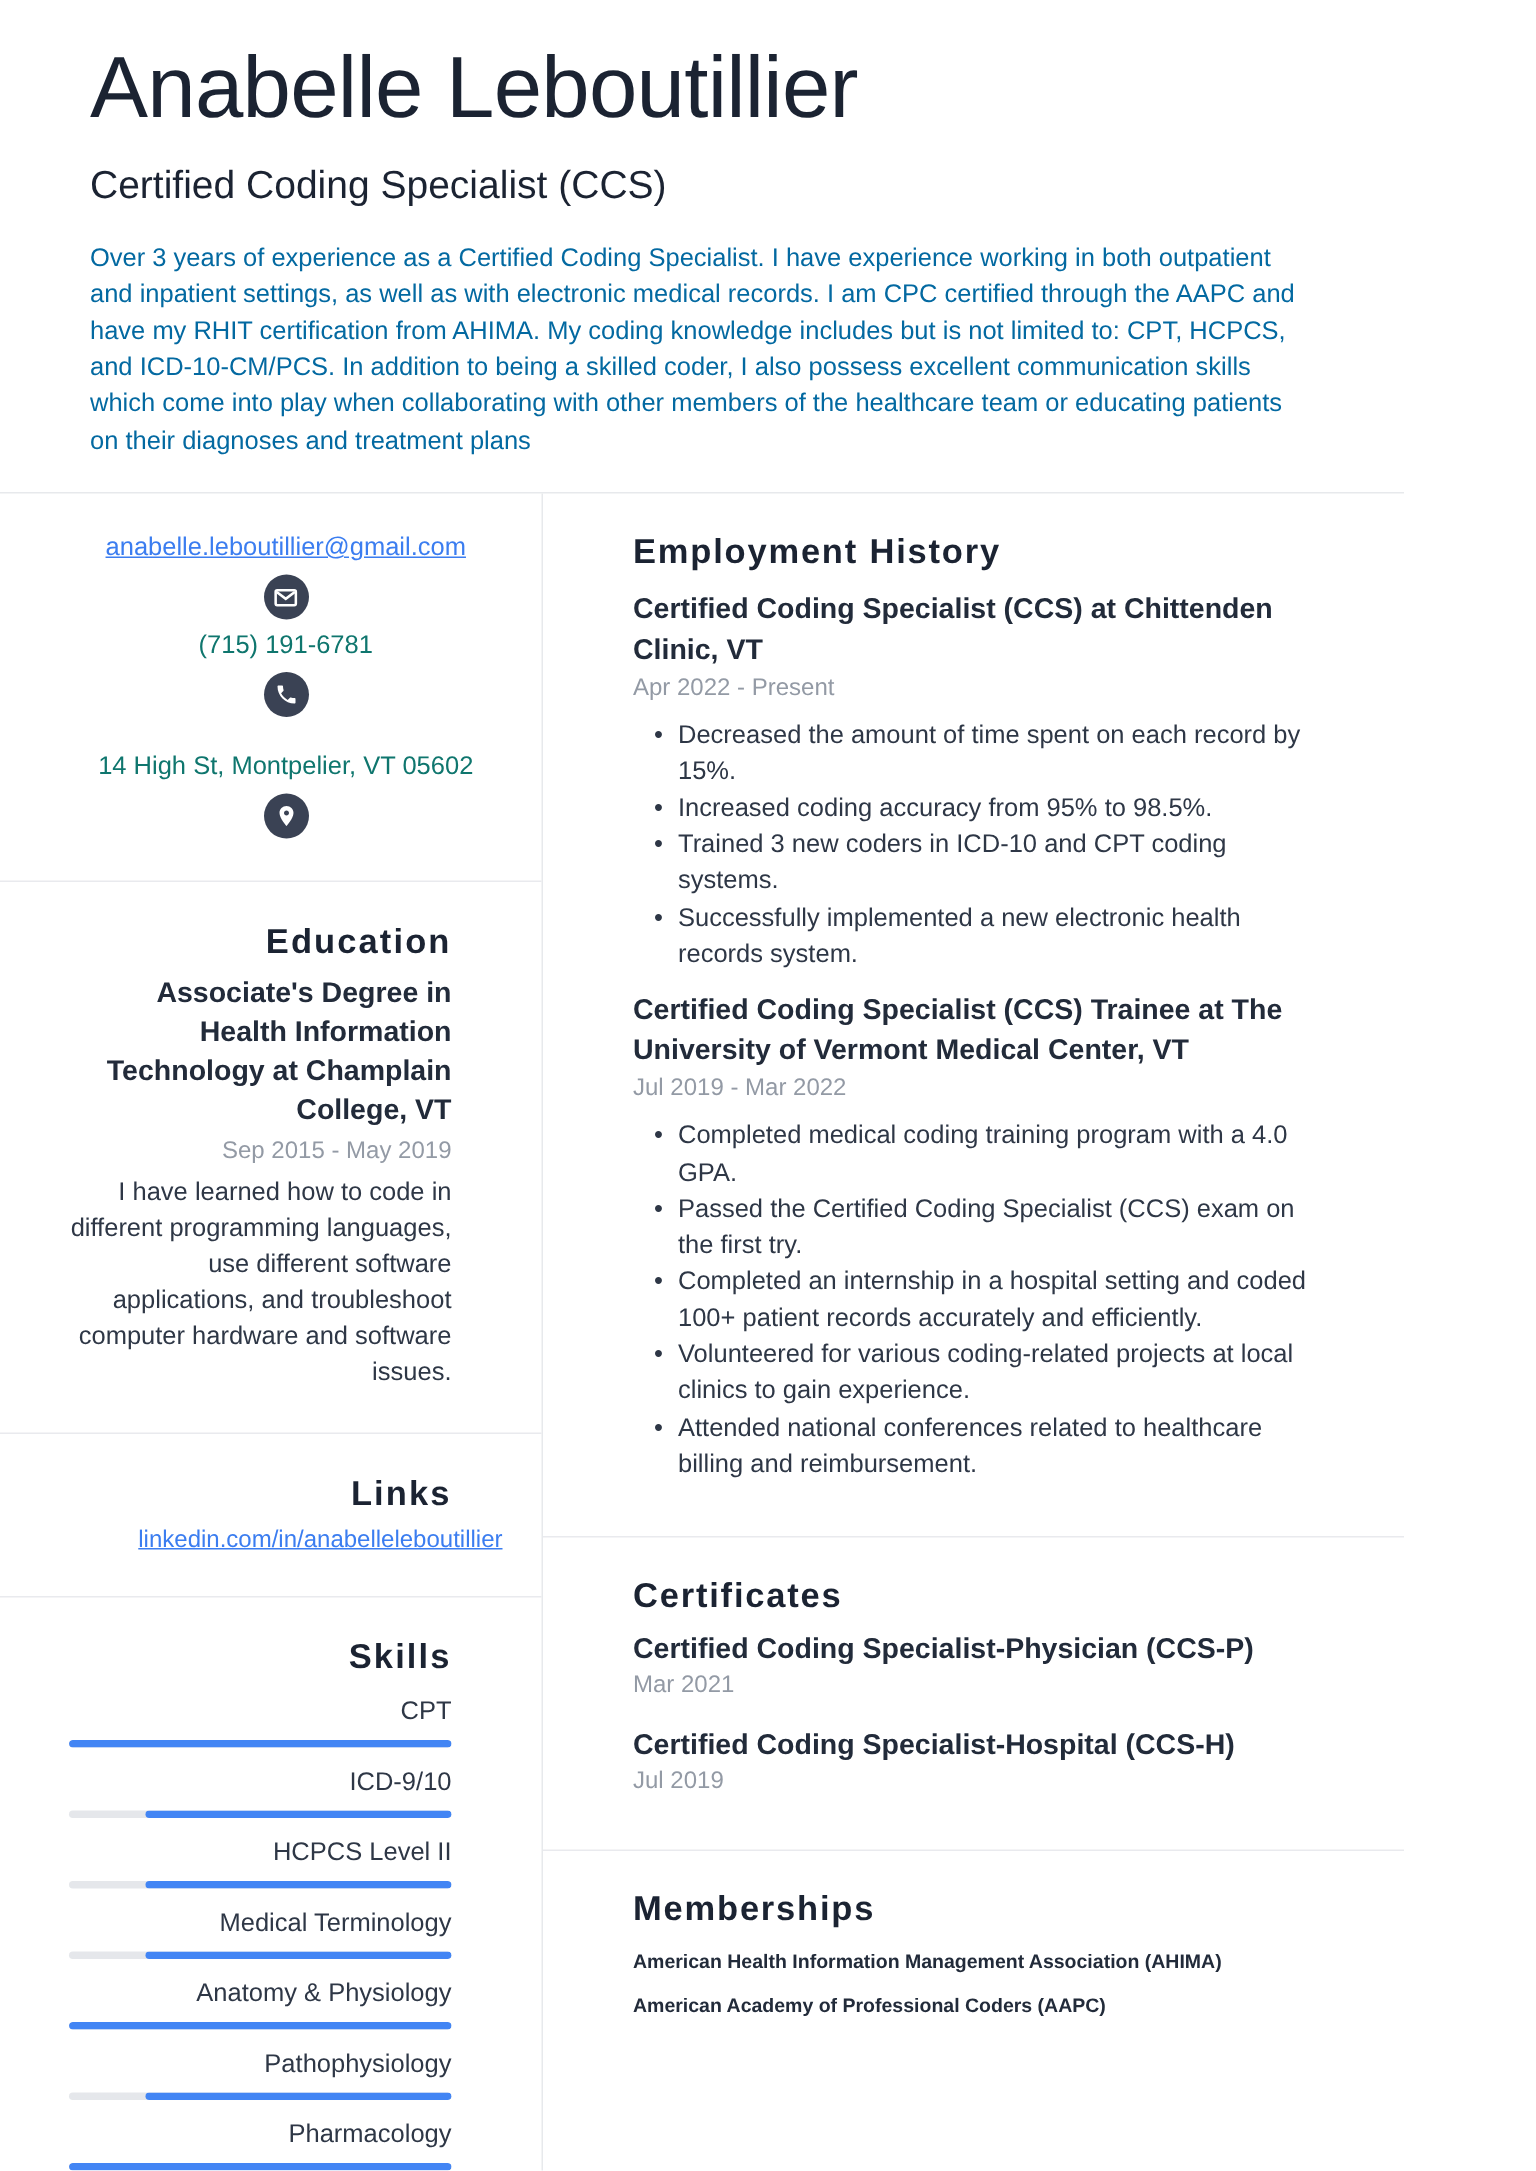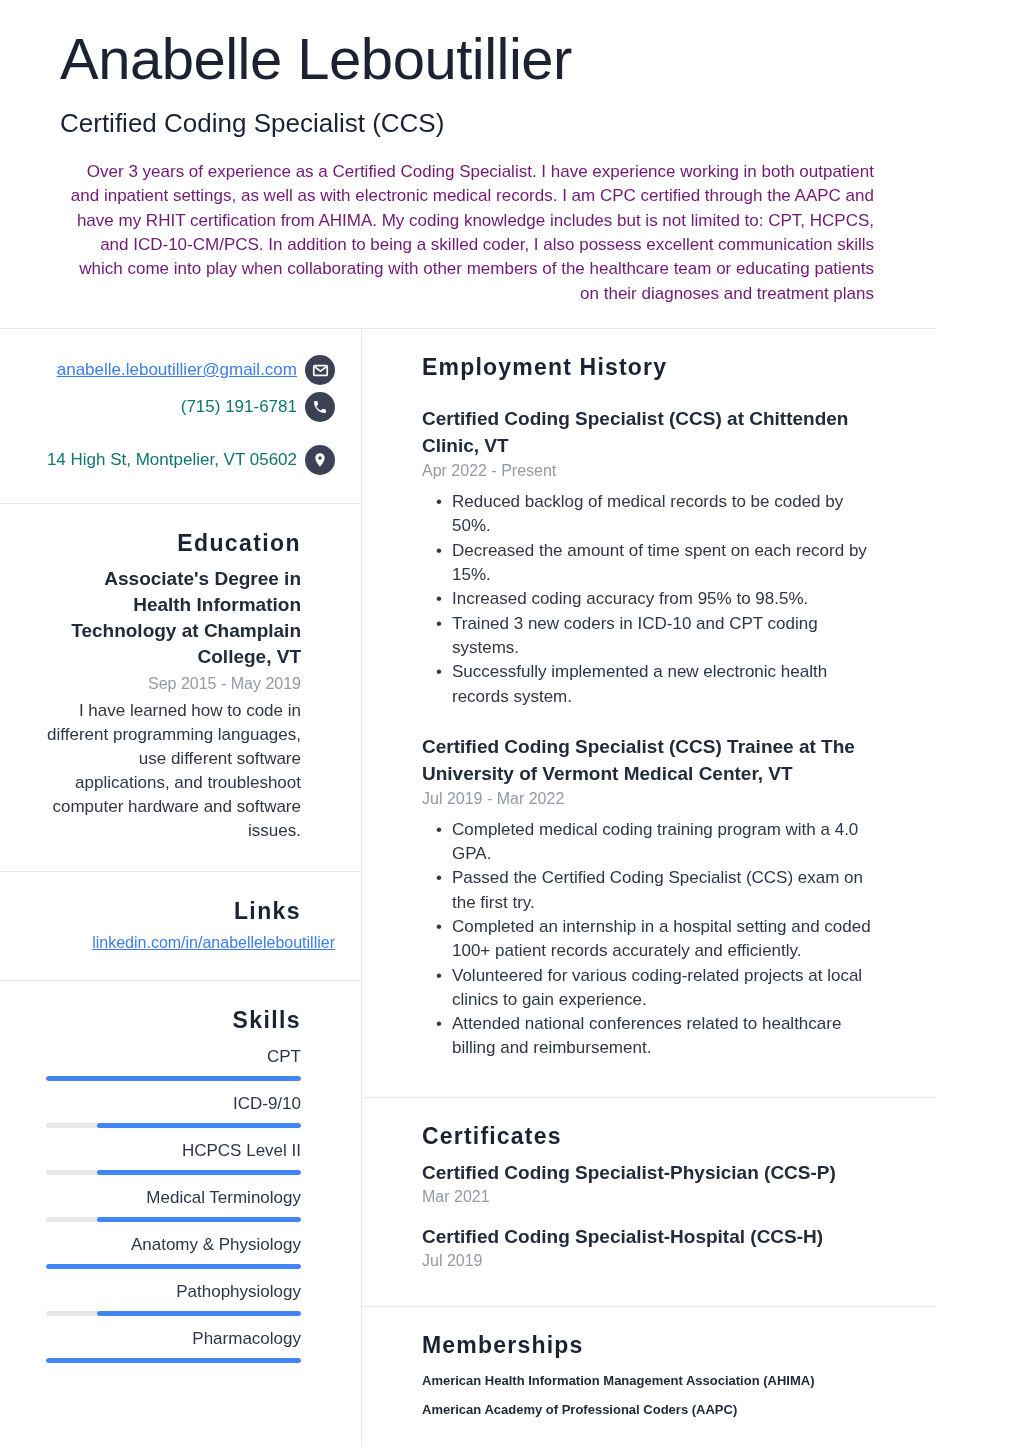--- a/index.html
+++ b/index.html
@@ -16,43 +16,43 @@
   .header { padding: 26px 62px 0 60px; }
   .name {
     font-size: 58px; font-weight: 400; letter-spacing: -0.5px;
     color: #1b2332; line-height: 1.15;
   }
   .job-headline {
     font-size: 26px; font-weight: 400; color: #1b2332;
     margin-top: 15px;
   }
   .summary {
-    font-size: 17px; line-height: 24.4px; color: #701a75;
-    margin-top: 21px; margin-bottom: 22px; max-width: 910px; text-align: right;
+    font-size: 17px; line-height: 24.4px; color: #0369a1;
+    margin-top: 21px; margin-bottom: 22px; max-width: 910px;
   }
 
   
   .body-cols { display: flex; align-items: stretch; border-top: 1px solid #e7e9ec; min-height: 1139px; }
   .sidebar { width: 362px; min-width: 362px; border-right: 1px solid #e7e9ec; }
   .main-col { flex: 1; }
 
   .sb-section { padding: 26px 26px 28px 46px; }
   .hline { border-top: 1px solid #e9eaee; }
 
   
   .sb-heading {
     font-size: 23px; font-weight: 700; letter-spacing: 1.4px;
     color: #1b2332; text-align: right; margin-right: 34px; margin-bottom: 9px;
   }
   .inset { margin-right: 34px; }
 
   
   .contact-row {
     display: flex; justify-content: flex-end; align-items: center;
-    gap: 8px; margin-bottom: 7px; font-size: 17px;
+    gap: 8px; margin-bottom: 7px; font-size: 17px; flex-direction: column;
   }
   .contact-row:last-child { margin-bottom: 0; margin-top: 23px; }
   .icon-circle {
     width: 30px; height: 30px; border-radius: 50%;
     background: #3a4254; display: flex; align-items: center; justify-content: center;
     flex: 0 0 30px;
   }
   .icon-circle svg { display: block; }
   a.res-link { color: #3b7df0; text-decoration: underline; }
   .contact-text { color: #0f766e; }
@@ -78,21 +78,21 @@
     position: absolute; right: 0; top: 0; height: 5px;
     border-radius: 3px; background: #4285f4; width: 100%;
   }
 
   
   .main-section { padding: 25px 60px 30px 60px; }
   .main-heading {
     font-size: 23px; font-weight: 700; letter-spacing: 1.2px;
     color: #1b2332; margin-bottom: 10px;
   }
-  .job { margin-top: 24px; }
+  .job { margin-top: 12px; }
   .job-title {
     font-size: 19px; font-weight: 700; line-height: 27px;
     color: #222b3a; max-width: 560px;
   }
   .job-date { font-size: 16px; color: #939aa5; margin-top: 3px; margin-bottom: 10px; }
   ul.bullets { list-style: none; margin: 0 0 6px 12px; }
   ul.bullets li {
     position: relative; padding-left: 18px;
     font-size: 17px; line-height: 24.3px; color: #2e3746; max-width: 545px;
   }
@@ -220,21 +220,20 @@
 
     <div class="main-col">
 
       <div class="main-section">
         <div class="main-heading">Employment History</div>
 
         <div class="job">
           <div class="job-title">Certified Coding Specialist (CCS) at Chittenden Clinic, VT</div>
           <div class="job-date">Apr 2022 - Present</div>
           <ul class="bullets">
-            <li>Reduced backlog of medical records to be coded by 50%.</li>
             <li>Decreased the amount of time spent on each record by 15%.</li>
             <li>Increased coding accuracy from 95% to 98.5%.</li>
             <li>Trained 3 new coders in ICD-10 and CPT coding systems.</li>
             <li>Successfully implemented a new electronic health records system.</li>
           </ul>
         </div>
 
         <div class="job">
           <div class="job-title">Certified Coding Specialist (CCS) Trainee at The University of Vermont Medical Center, VT</div>
           <div class="job-date">Jul 2019 - Mar 2022</div>

